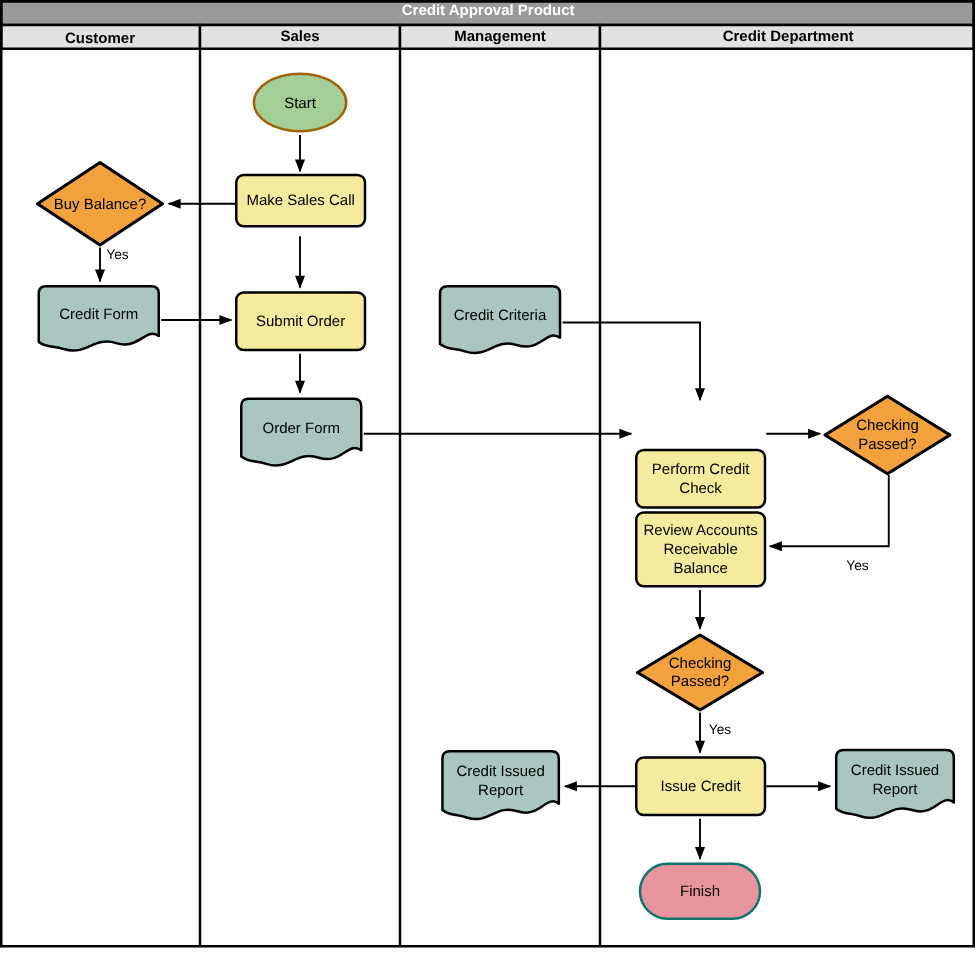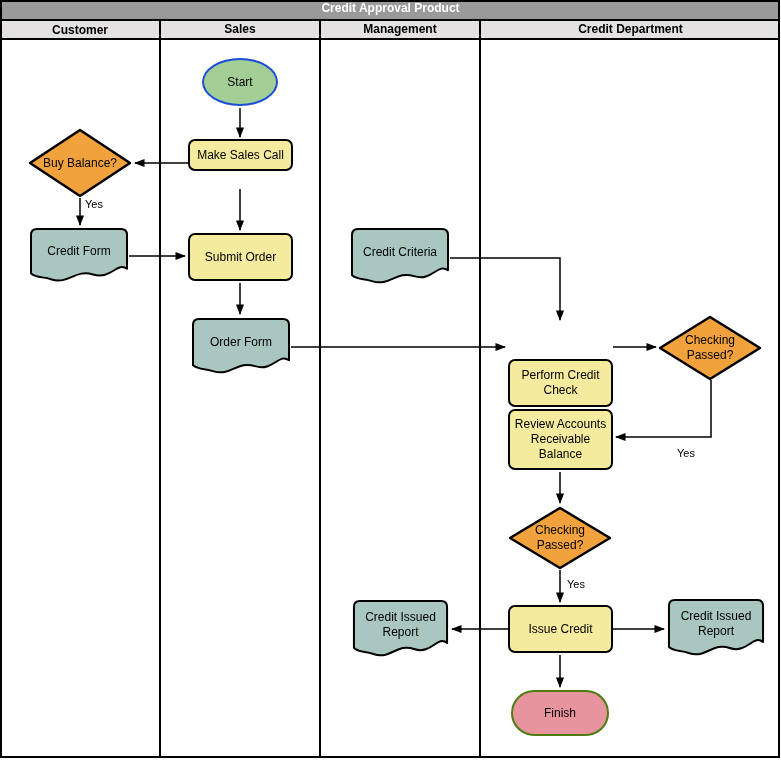--- a/index.html
+++ b/index.html
@@ -8,22 +8,22 @@
     font-family:"Liberation Sans",sans-serif;overflow:hidden;
   }
   #structure{position:absolute;left:0;top:0;z-index:1;}
   .ovl{position:absolute;z-index:3;display:flex;align-items:center;justify-content:center;
        text-align:center;font-size:12px;color:#000;line-height:1.25;}
   .title-text{font-weight:bold;color:#ffffff;}
   .lane-label{font-weight:bold;}
   .node{position:absolute;z-index:2;display:flex;align-items:center;justify-content:center;
         text-align:center;font-size:12px;color:#000;line-height:1.25;box-sizing:border-box;}
   .rect{background:#F5EB9E;border:2px solid #000;border-radius:7px;padding:2px 4px;}
-  .ellipse{background:#A3CE95;border:2px solid #1d4ed8;border-radius:50%;}
-  .stadium{background:#E8949E;border:2px solid #4d7c0f;border-radius:23px;}
+  .ellipse{background:#A3CE95;border:2px solid #a16207;border-radius:50%;}
+  .stadium{background:#E8949E;border:2px solid #0f766e;border-radius:23px;}
   .shapewrap{position:absolute;z-index:2;}
   .shapewrap svg{position:absolute;left:0;top:0;width:100%;height:100%;}
   .lbl{position:absolute;inset:0;display:flex;align-items:center;justify-content:center;
        text-align:center;font-size:12px;color:#000;line-height:1.25;}
   .doc .lbl{padding-bottom:9px;}
   .diamond .lbl{padding:0 13px;}
   .edge-label{position:absolute;z-index:3;font-size:11px;color:#000;}
 </style>
 </head>
 <body>
@@ -68,21 +68,21 @@
   </svg>
 
   <div class="ovl title-text" style="left:0;top:2;width:781px;height:17px;">Credit Approval Product</div>
   <div class="ovl lane-label" style="left:0;top:21px;width:160px;height:19px;">Customer</div>
   <div class="ovl lane-label" style="left:160px;top:21px;width:160px;height:17px;">Sales</div>
   <div class="ovl lane-label" style="left:320px;top:21px;width:160px;height:17px;">Management</div>
   <div class="ovl lane-label" style="left:480px;top:21px;width:301px;height:17px;">Credit Department</div>
 
   <div class="node ellipse" style="left:202px;top:58px;width:76px;height:48px;">Start</div>
 
-  <div class="node rect" style="left:188px;top:139px;width:105px;height:32px;">Make Sales Call</div>
+  <div class="node rect" style="left:188px;top:139px;width:105px;height:43px;">Make Sales Call</div>
 
   <div class="shapewrap diamond" style="left:28px;top:128px;width:104px;height:70px;">
     <svg viewBox="0 0 104 70">
         <polygon points="52,2 102,35 52,68 2,35" fill="#F2A23C" stroke="#000" stroke-width="2.5" stroke-linejoin="round"></polygon>
       </svg>
     <div class="lbl">Buy Balance?</div>
   </div>
 
   <div class="shapewrap doc" style="left:29px;top:227px;width:100px;height:57px;">
     <svg viewBox="0 0 100 60" preserveAspectRatio="none">

